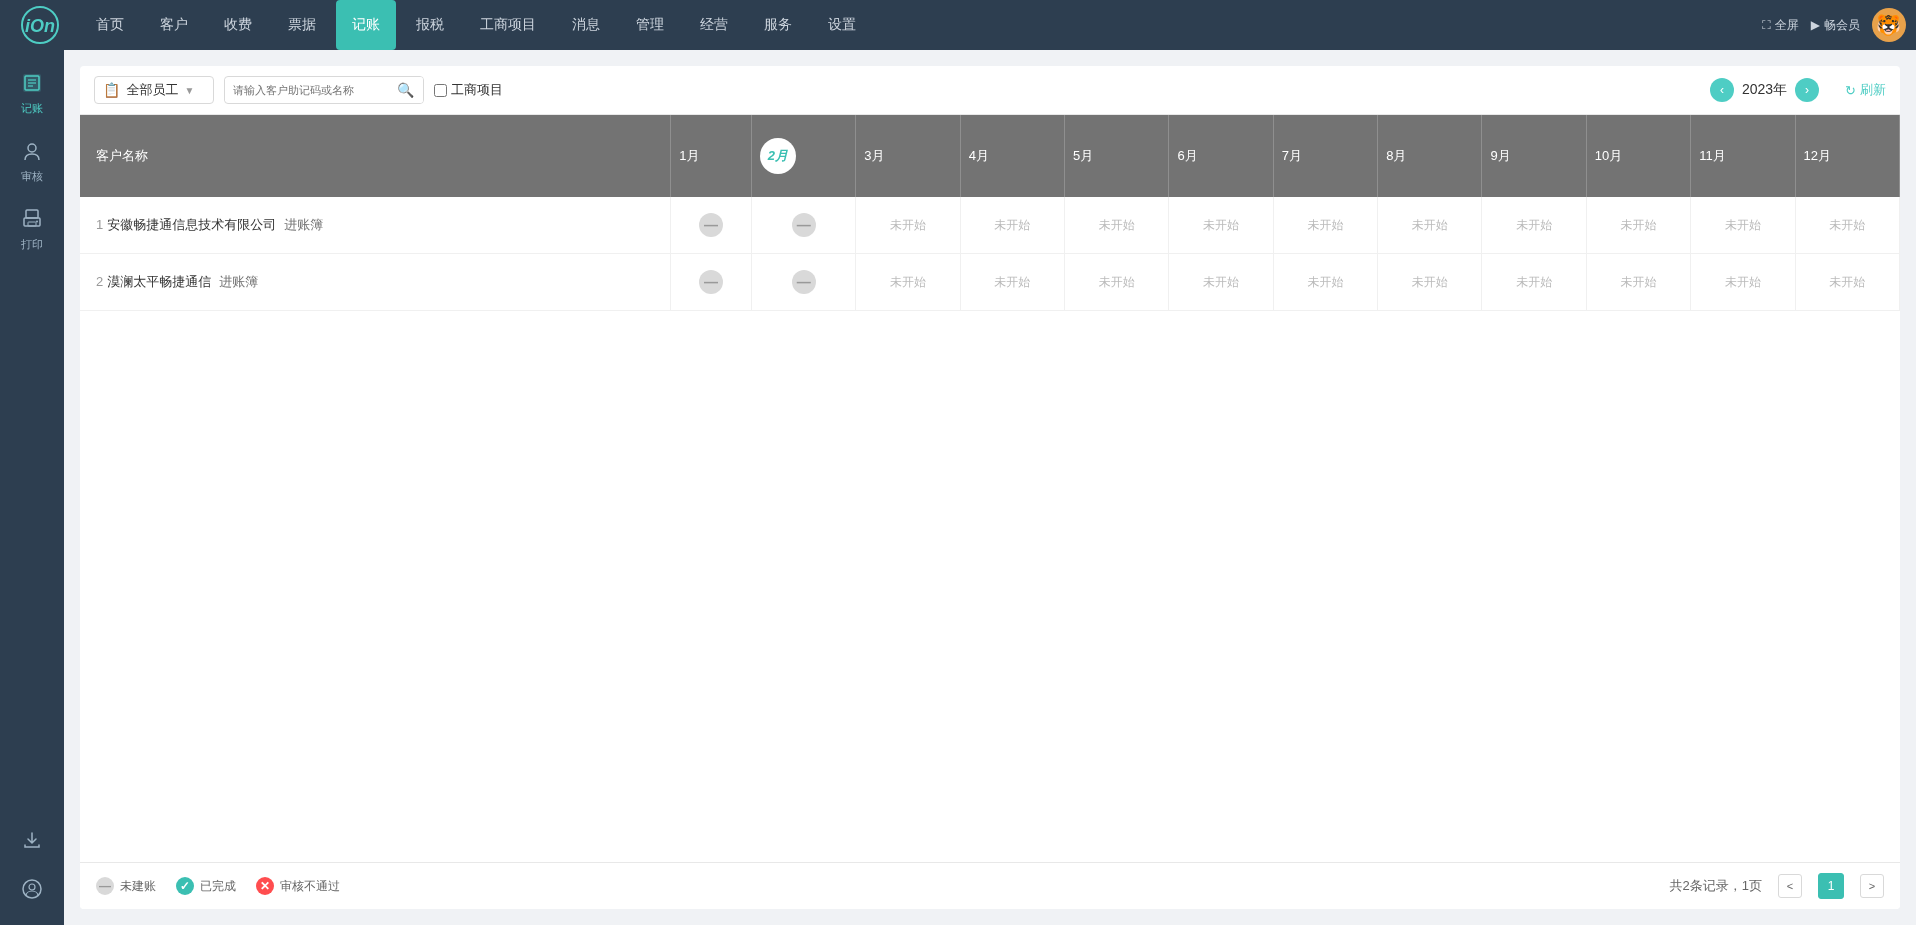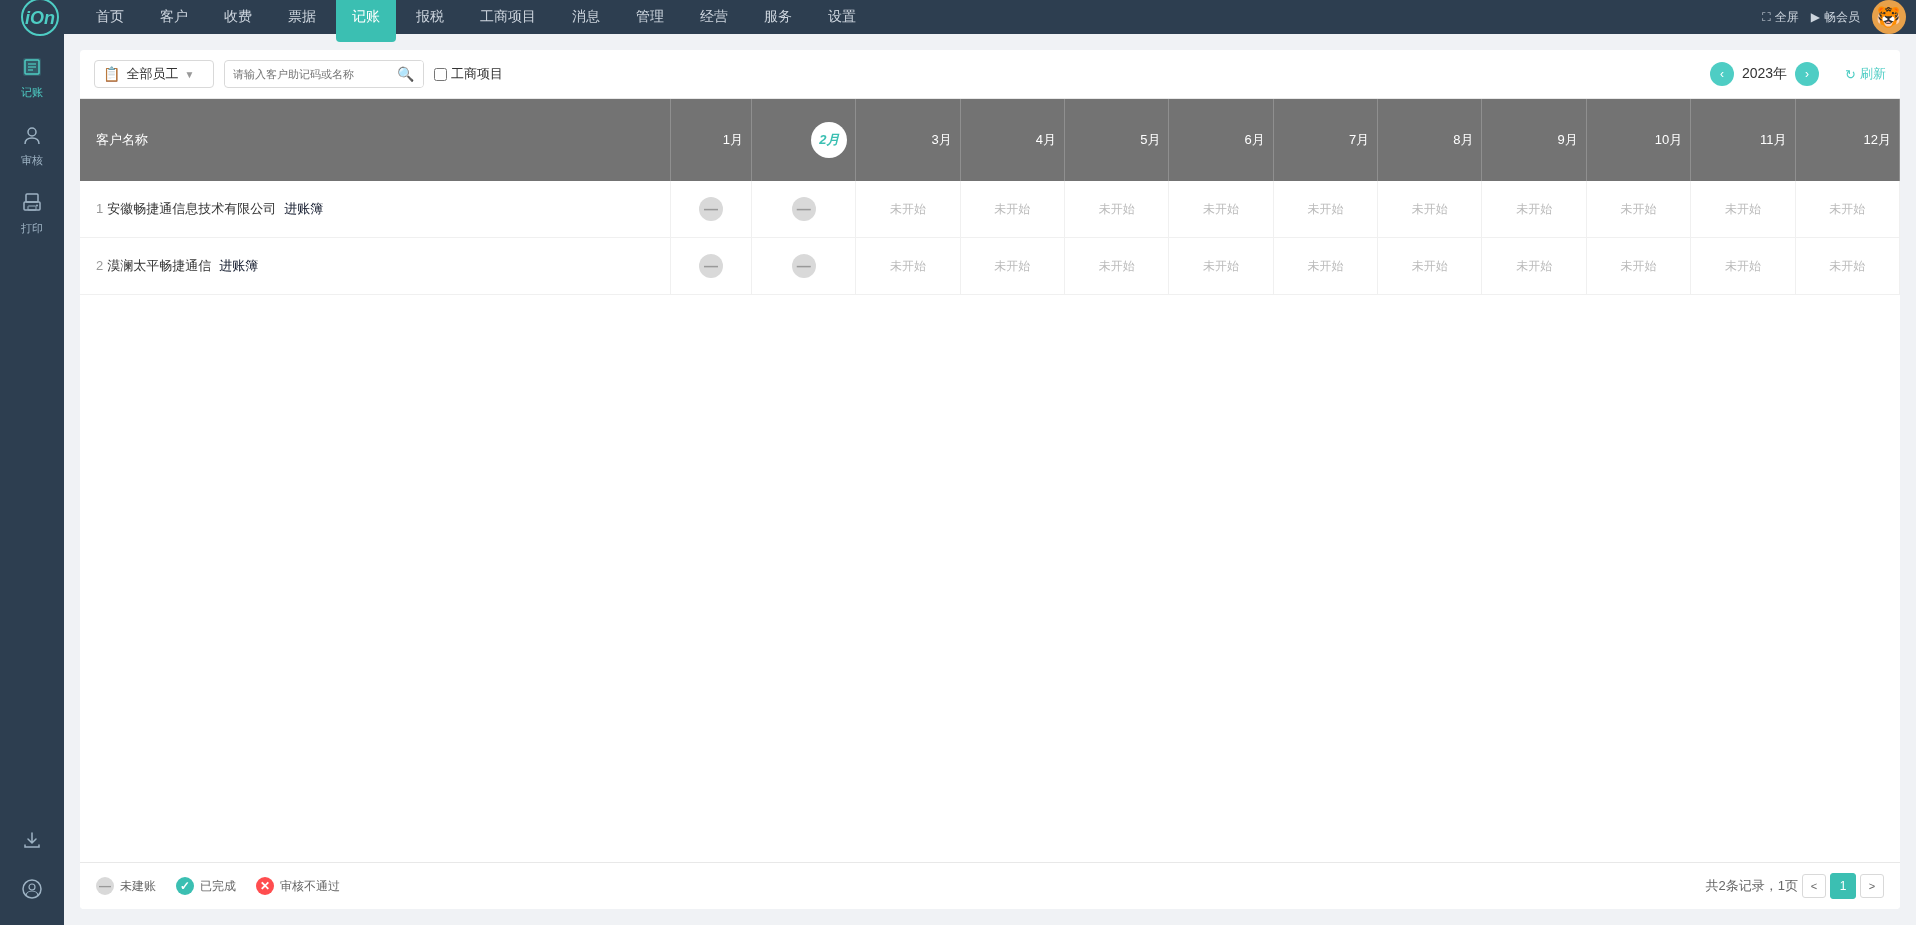--- a/index.html
+++ b/index.html
@@ -1,21 +1,21 @@
 <!DOCTYPE html>
 <html><head>
   <meta charset="utf-8">
   <style>
     * { box-sizing: border-box; margin: 0; padding: 0; }
     body { font-family: 'Microsoft YaHei', Arial, sans-serif; font-size: 13px; background: #f0f2f5; display: flex; flex-direction: column; height: 100vh; overflow: hidden; }
 
     
     .top-nav {
       background: #2d3e50;
-      height: 34px;
+      height: 50px;
       display: flex;
       align-items: center;
       padding: 0 10px;
       flex-shrink: 0;
       position: relative;
     }
     .top-nav-logo {
       width: 60px;
       display: flex;
       align-items: center;
@@ -234,21 +234,21 @@
       width: 100%;
       border-collapse: collapse;
       min-width: 1400px;
     }
     thead tr {
       background: #737373;
       color: #fff;
     }
     thead th {
       padding: 12px 8px;
-      text-align: right;
+      text-align: left;
       font-weight: 500;
       font-size: 13px;
       border-right: 1px solid rgba(255,255,255,0.2);
     }
     thead th:first-child {
       text-align: left;
       padding-left: 16px;
       min-width: 300px;
     }
     .month-circle {
@@ -271,21 +271,21 @@
       font-size: 13px;
       color: #999;
       border-right: 1px solid #f0f0f0;
     }
     tbody td:first-child {
       text-align: left;
       padding-left: 16px;
       color: #333;
     }
     .client-link {
-      color: #0f172a;
+      color: #737373;
       cursor: pointer;
       text-decoration: none;
       margin-left: 8px;
     }
     .status-dot {
       display: inline-flex;
       align-items: center;
       justify-content: center;
       width: 24px;
       height: 24px;
@@ -324,21 +324,21 @@
       font-size: 12px;
       font-weight: bold;
     }
     .legend-dot.gray { background: #d9d9d9; color: #999; }
     .legend-dot.teal { background: #3bbfb2; color: #fff; }
     .legend-dot.red { background: #ff4d4f; color: #fff; }
     .footer-right {
       margin-left: auto;
       display: flex;
       align-items: center;
-      gap: 4px;
+      gap: 16px;
       font-size: 13px;
       color: #666;
     }
     .page-btn {
       width: 26px;
       height: 26px;
       border: 1px solid #d9d9d9;
       border-radius: 3px;
       background: #fff;
       cursor: pointer;

